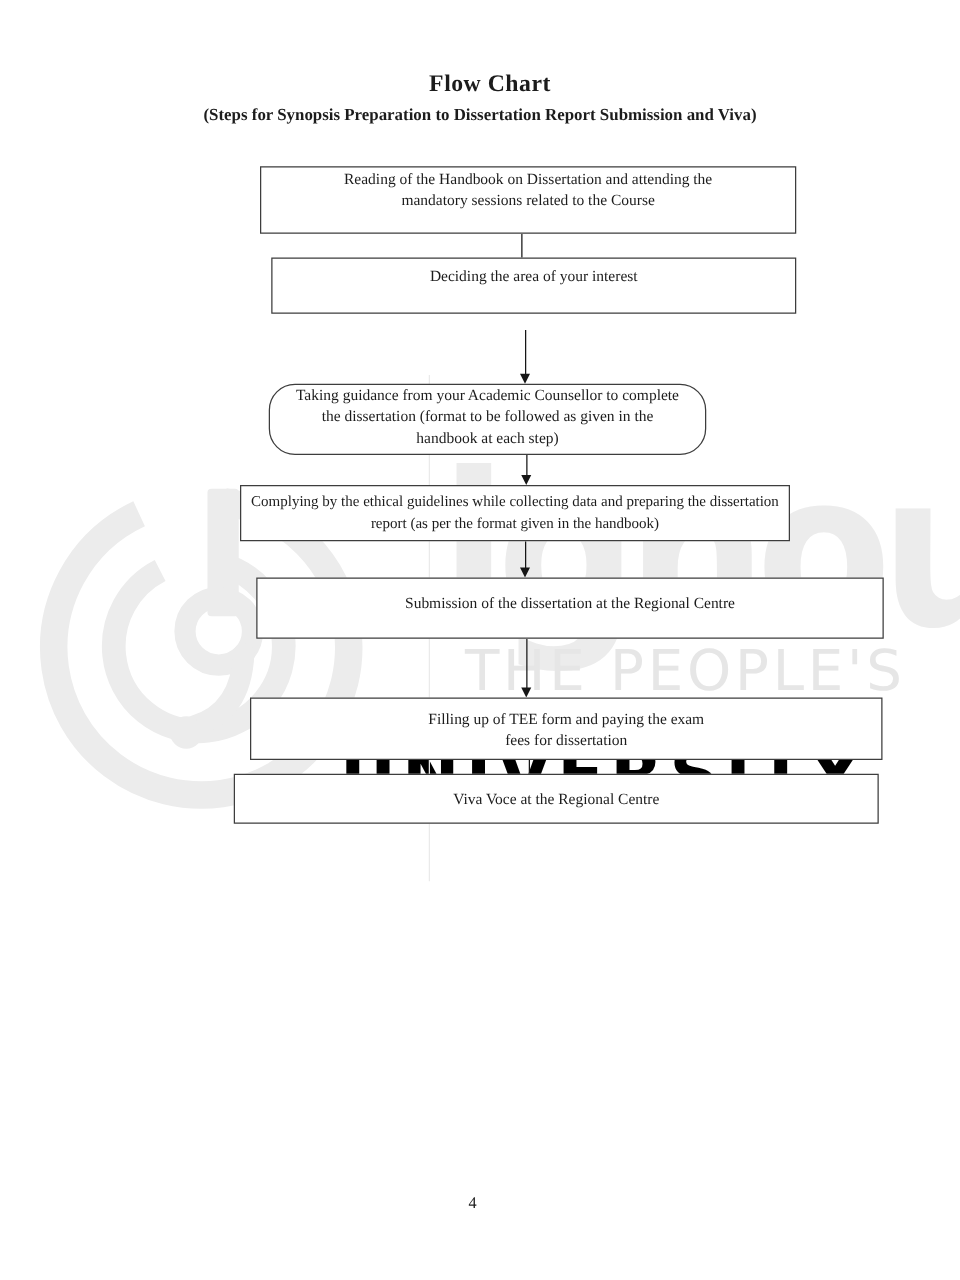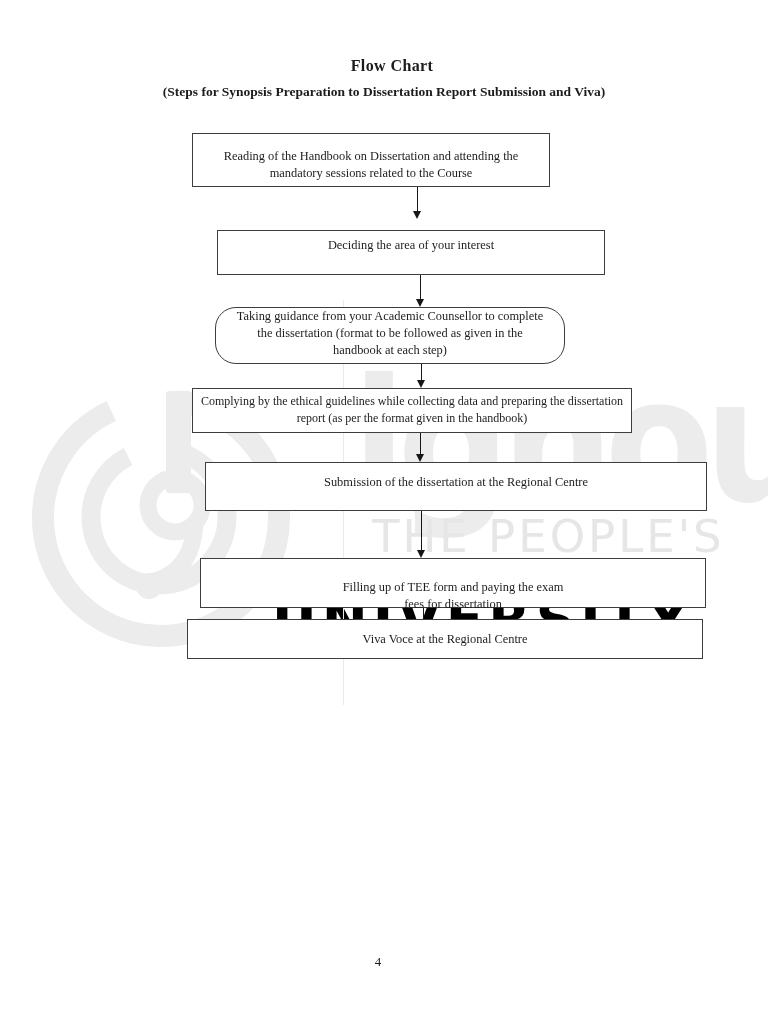--- a/index.html
+++ b/index.html
@@ -29,40 +29,40 @@
     font-size:55px; line-height:1; letter-spacing:5px; color:#000000; white-space:nowrap;
   }
   .scan-line {
     position:absolute; left:343px; top:300px; width:1px; height:405px;
     background:#eaeaea;
   }
 
   
   .title {
     position:absolute; left:16px; right:0; top:57px; z-index:2;
-    text-align:center; font-weight:bold; font-size:16px; letter-spacing:.4px;
+    text-align:center; font-weight:bold; font-size:19px; letter-spacing:.4px;
   }
   .subtitle {
     position:absolute; left:0; right:0; top:84px; z-index:2;
     text-align:center; font-weight:bold; font-size:13.5px;
   }
 
   
   .box {
     position:absolute; z-index:2; background:#ffffff;
     border:1px solid #3d3d3d; text-align:center;
     font-size:12.4px; line-height:17px;
   }
   .box-text { white-space:pre-line; display:block; padding:0 2px; }
-  #box1 { left:192px; top:133px; width:358px; height:54px; padding-top:14px; }
-  #box2 { left:217px; top:230px; width:388px; height:45px; padding-top:6px; }
+  #box1 { left:208px; top:133px; width:429px; height:54px; padding-top:1px; }
+  #box2 { left:217px; top:206px; width:420px; height:45px; padding-top:6px; }
   #box3 { left:215px; top:307px; width:350px; height:57px; padding-top:0;border-radius:21px; }
   #box4 { left:192px; top:388px; width:440px; height:45px; padding-top:4px; font-size:12px; }
   #box5 { left:205px; top:462px; width:502px; height:49px; padding-top:11px; }
-  #box6 { left:200px; top:558px; width:506px; height:50px; padding-top:20px; }
+  #box6 { left:200px; top:558px; width:506px; height:50px; padding-top:8px; }
   #box7 { left:187px; top:619px; width:516px; height:40px; padding-top:11px; }
 
   .arrow { position:absolute; width:9px; z-index:1; }
   .arrow .shaft { position:absolute; left:4px; top:0; bottom:7px; width:1px; background:#161616; }
   .arrow .head {
     position:absolute; left:0; bottom:0; width:0; height:0;
     border-left:4.5px solid transparent; border-right:4.5px solid transparent;
     border-top:8px solid #161616;
   }
   #arrow1 { left:413px; top:187px; height:32px; }

